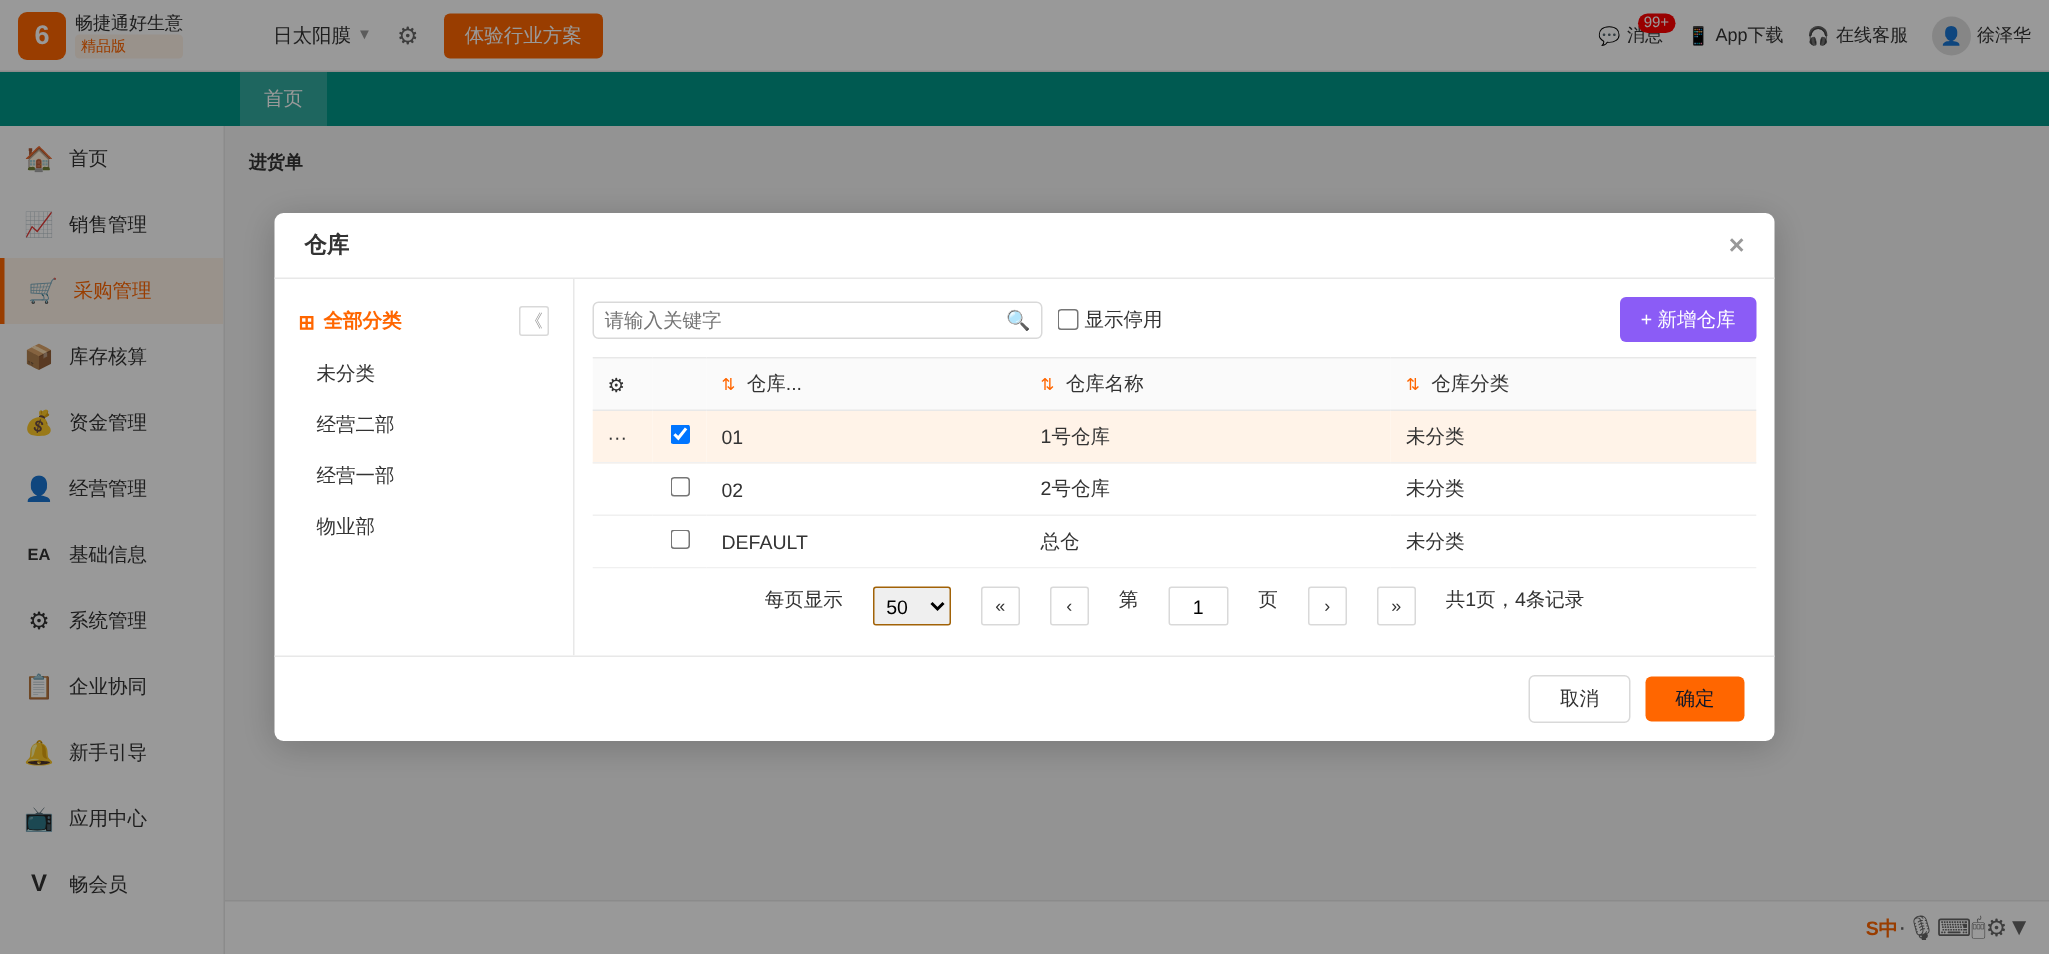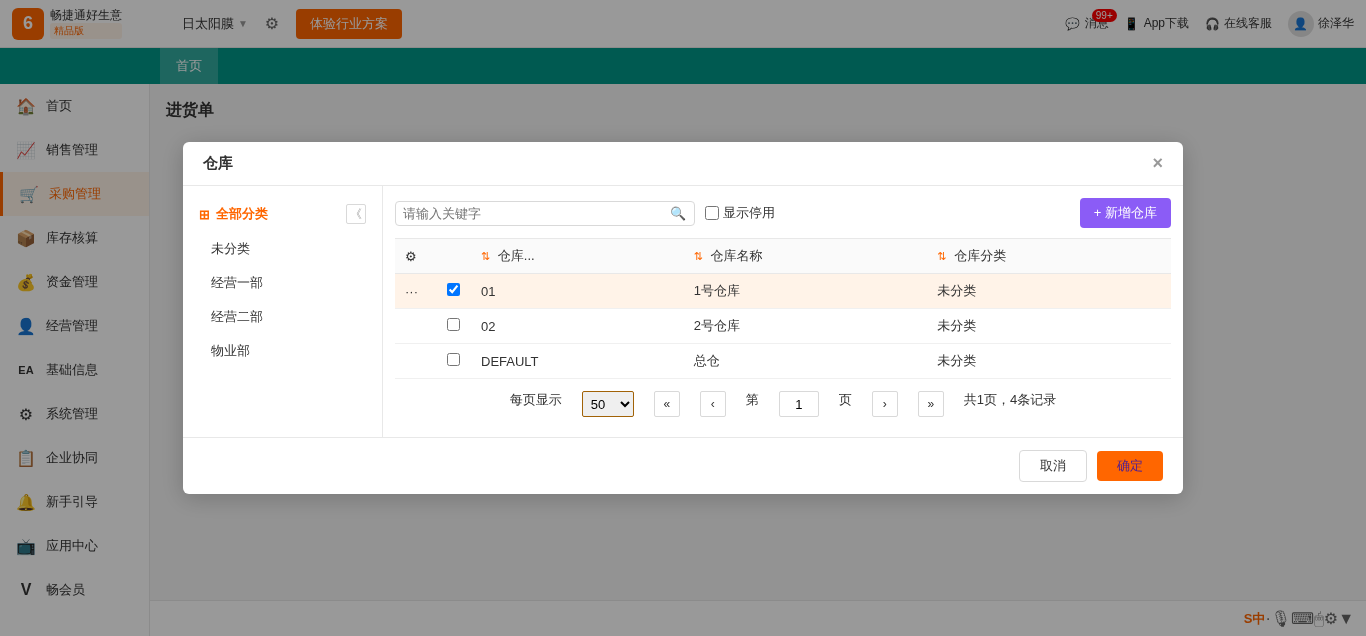--- a/index.html
+++ b/index.html
@@ -105,21 +105,21 @@
     .sidebar-icon { font-size: 16px; width: 20px; text-align: center; }
 
     
     .main-content {
       margin-left: 150px;
       margin-top: 84px;
       padding: 16px;
       min-height: calc(100vh - 84px);
       background: #f5f5f5;
     }
-    .page-title { font-size: 16px; font-weight: bold; color: #333; margin-bottom: 24px; }
+    .page-title { font-size: 12px; font-weight: bold; color: #333; margin-bottom: 24px; }
 
     
     .modal-overlay {
       position: fixed; top: 0; left: 0; right: 0; bottom: 0;
       background: rgba(0,0,0,0.4);
       z-index: 200;
       display: flex; align-items: center; justify-content: center;
     }
     .modal {
       background: #fff;
@@ -274,21 +274,21 @@
       border: 1px solid #d9d9d9;
       background: #fff;
       color: #333;
       border-radius: 4px;
       padding: 6px 20px;
       cursor: pointer;
       font-size: 13px;
     }
     .btn-confirm {
       background: #f60;
-      color: #4c1d95;
+      color: #0f172a;
       border: none;
       border-radius: 4px;
       padding: 6px 20px;
       cursor: pointer;
       font-size: 13px;
     }
 
     
     .bottom-bar {
       position: fixed; bottom: 0; left: 0; right: 0;
@@ -419,24 +419,24 @@
           <div class="category-all">
             <span>⊞</span>
             <span>全部分类</span>
           </div>
           <div class="category-collapse-btn">《</div>
         </div>
         <div class="category-item">
           <span>未分类</span>
         </div>
         <div class="category-item">
+          <span>经营二部</span>
+        </div>
+        <div class="category-item">
           <span>经营一部</span>
-        </div>
-        <div class="category-item">
-          <span>经营二部</span>
         </div>
         <div class="category-item">
           <span>物业部</span>
         </div>
       </div>
 
       <div class="table-panel">
 
         <div class="table-toolbar">
           <div class="search-box">

